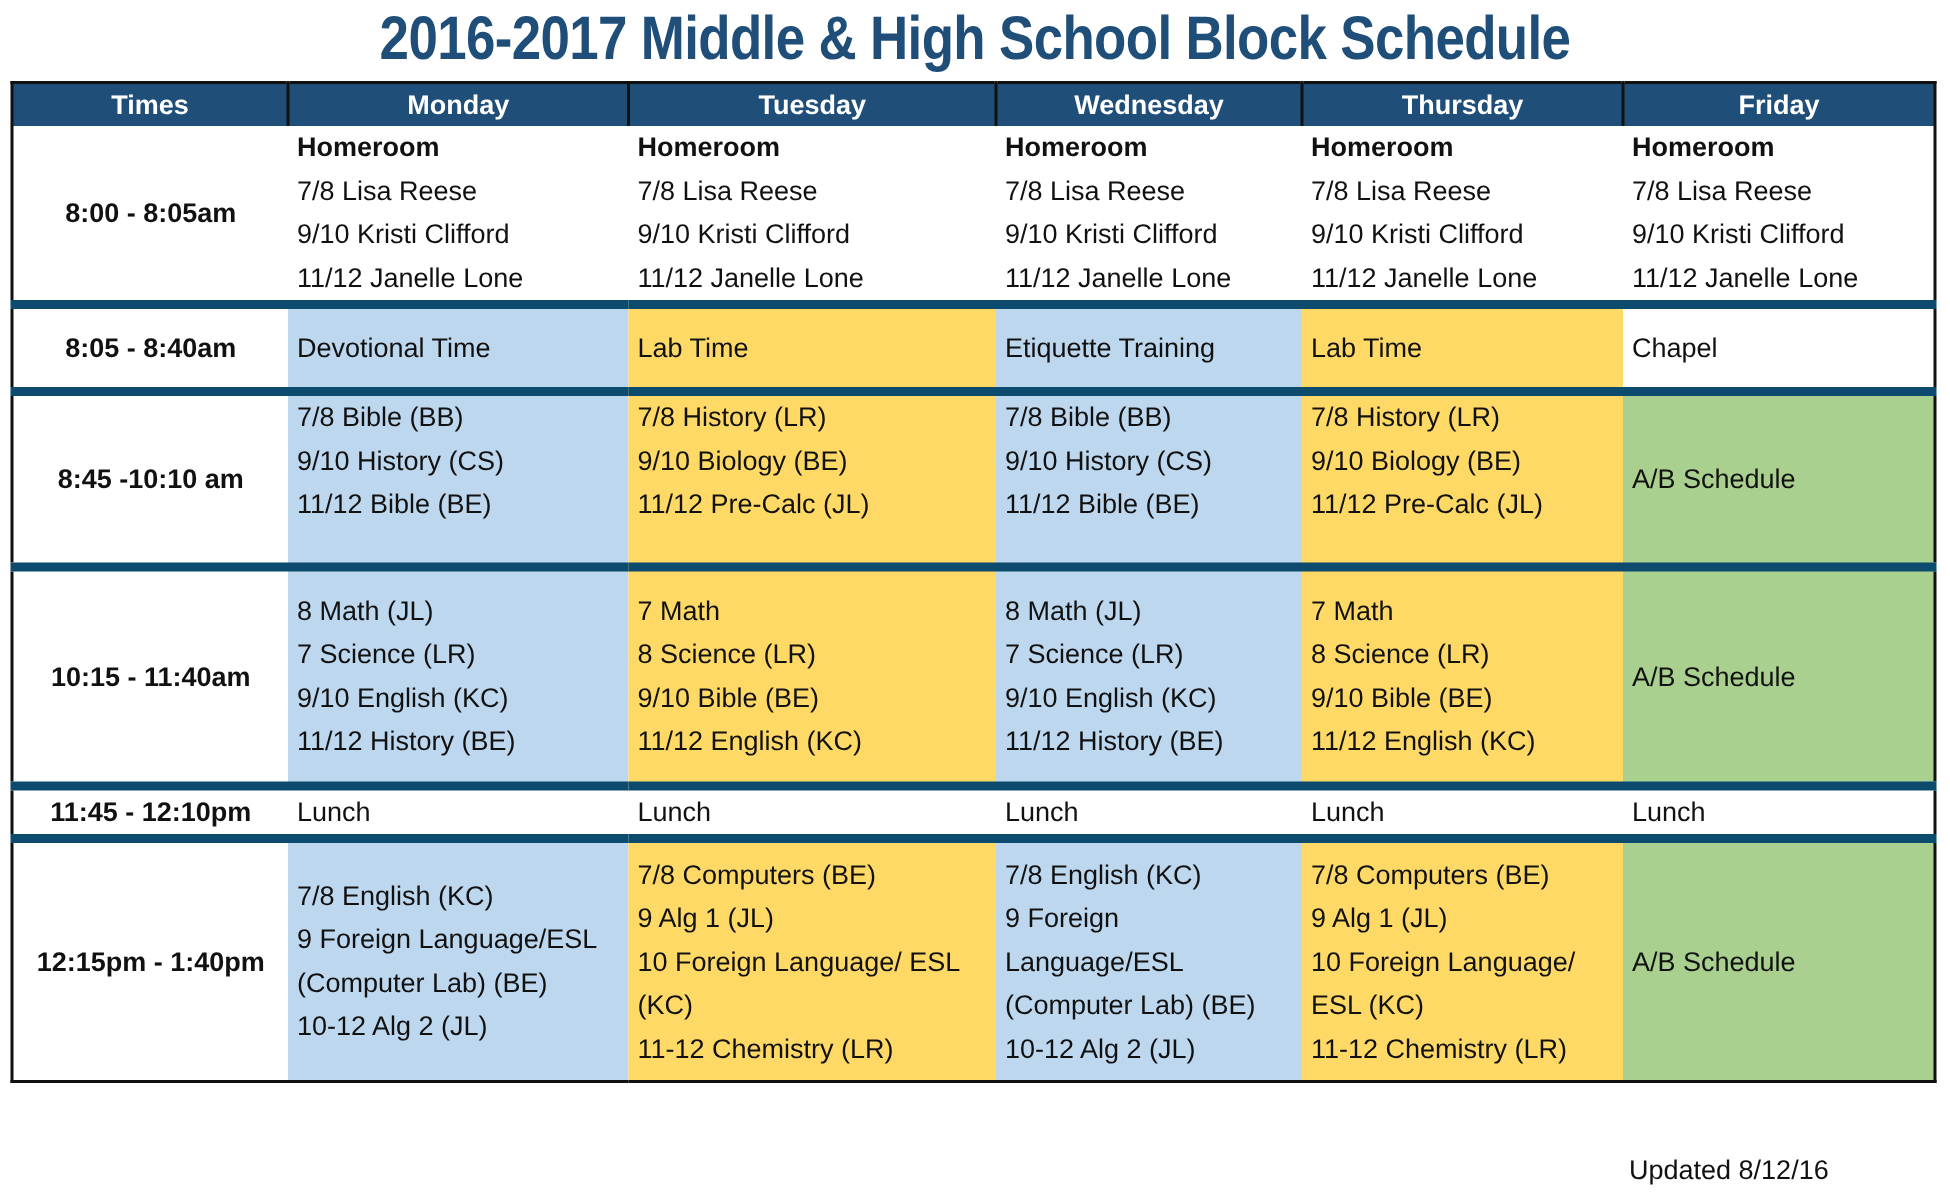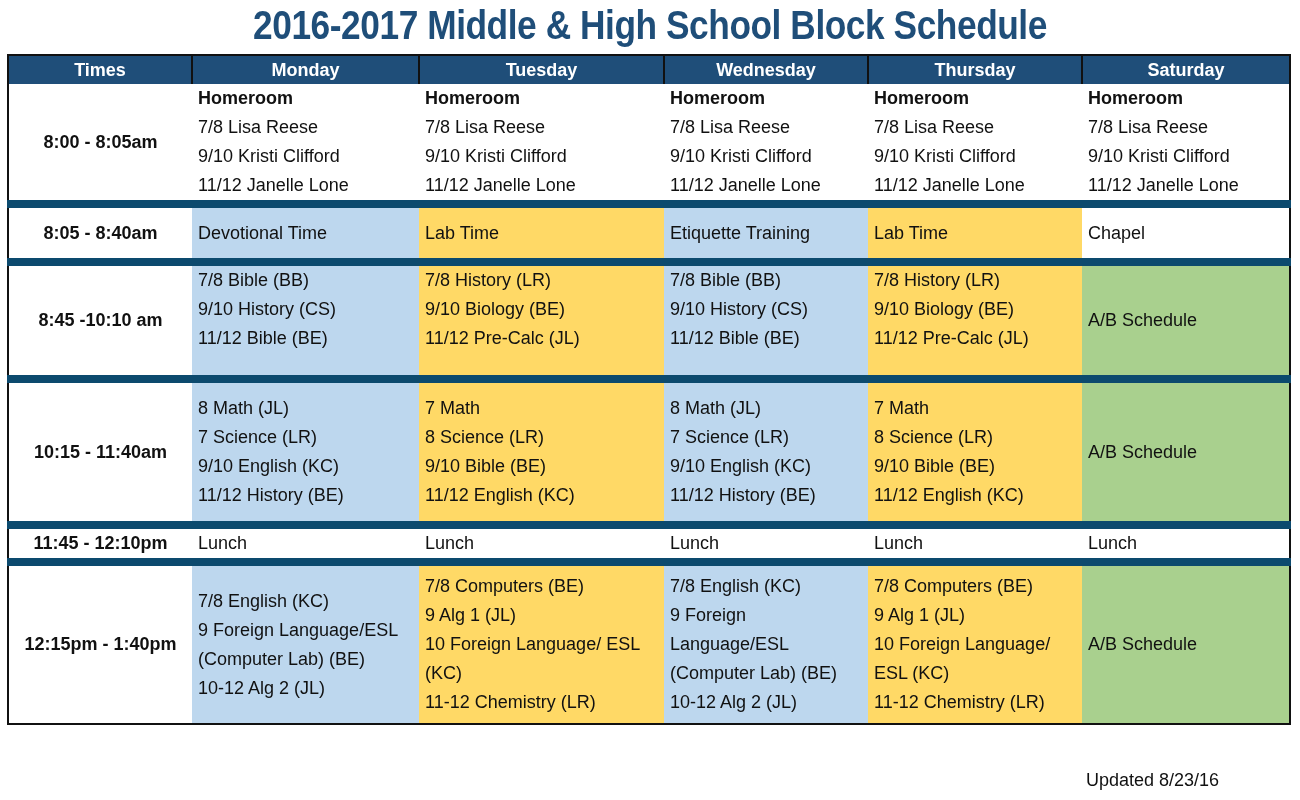--- a/index.html
+++ b/index.html
@@ -1,21 +1,21 @@
 <!DOCTYPE html>
 <html><head>
 <meta charset="utf-8">
 <style>
   html, body { margin:0; padding:0; background:#ffffff; }
   body { width:1300px; height:800px; position:relative; overflow:hidden; font-family:"Liberation Sans", sans-serif; color:#111; }
   .title { position:absolute; left:0; top:2px; width:1300px; text-align:center; font-family:"Liberation Sans Narrow","Liberation Sans", sans-serif; font-size:41px; font-weight:bold; color:#1f4e79; letter-spacing:-0.5px; transform:scaleX(0.86); transform-origin:center; }
   table.sched { position:absolute; left:7px; top:54px; width:1282px; border-collapse:collapse; border:2px solid #111; table-layout:fixed; }
   table.sched th { background:#1f4e79; color:#fff; font-size:18px; font-weight:bold; height:28px; border-right:2px solid #111; padding:0; }
   table.sched th:last-child { border-right:none; }
-  table.sched td { font-size:18px; line-height:29px; padding:0 6px; vertical-align:middle; border-bottom:8px solid #0c4a6e; }
+  table.sched td { font-size:18px; line-height:29px; padding:0 6px; vertical-align:middle; border-bottom:6px solid #0c4a6e; }
   table.sched tr:last-child td { border-bottom:none; }
   td.time { font-weight:bold; text-align:center; background:#fff; }
   td.blue { background:#bdd7ee; }
   td.gold { background:#ffd966; }
   td.green { background:#a9d08e; }
   td.white { background:#fff; }
   .line { display:block; white-space:nowrap; }
   .bold { font-weight:bold; }
   .updated { position:absolute; left:1086px; top:770px; font-size:18px; color:#111; }
 </style>
@@ -33,21 +33,21 @@
       <col style="width:214px">
       <col style="width:208px">
   </colgroup>
   <thead>
     <tr>
       <th>Times</th>
       <th>Monday</th>
       <th>Tuesday</th>
       <th>Wednesday</th>
       <th>Thursday</th>
-      <th>Saturday</th>
+      <th>Friday</th>
     </tr>
   </thead>
   <tbody id="tbody">
       <tr style="height: 116px;">
         <td class="time">8:00 - 8:05am</td>
         <td class="white">
           <span class="line bold">Homeroom</span>
           <span class="line">7/8 Lisa Reese</span>
           <span class="line">9/10 Kristi Clifford</span>
           <span class="line">11/12 Janelle Lone</span>
@@ -198,13 +198,13 @@
           <span class="line">ESL (KC)</span>
           <span class="line">11-12 Chemistry  (LR)</span>
         </td>
         <td class="green">
           <span class="line">A/B Schedule</span>
         </td>
       </tr>
     </tbody>
 </table>
 
-<div class="updated">Updated 8/23/16</div>
+<div class="updated">Updated 8/12/16</div>
 
 </body></html>

